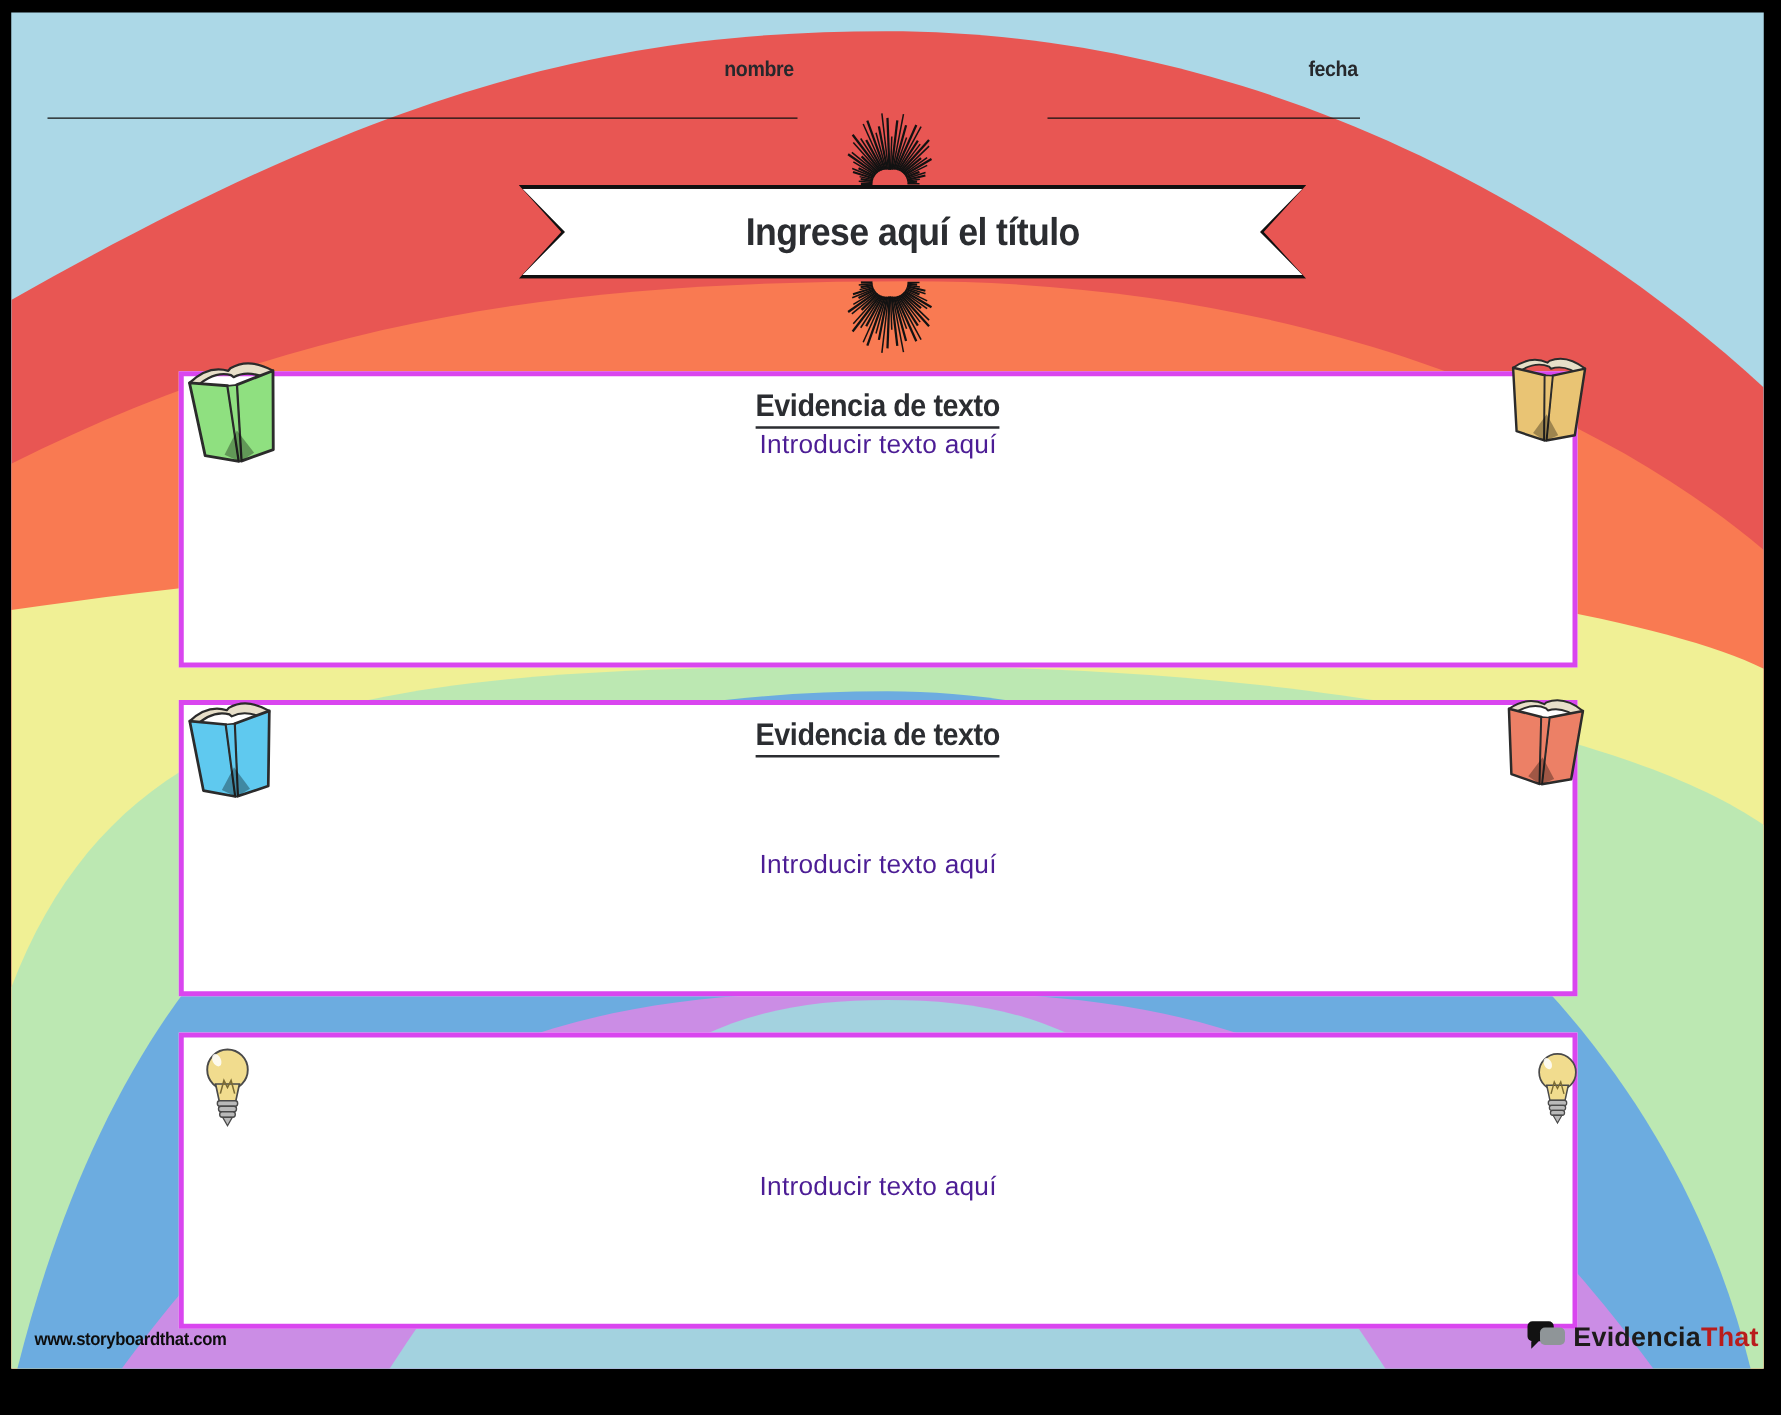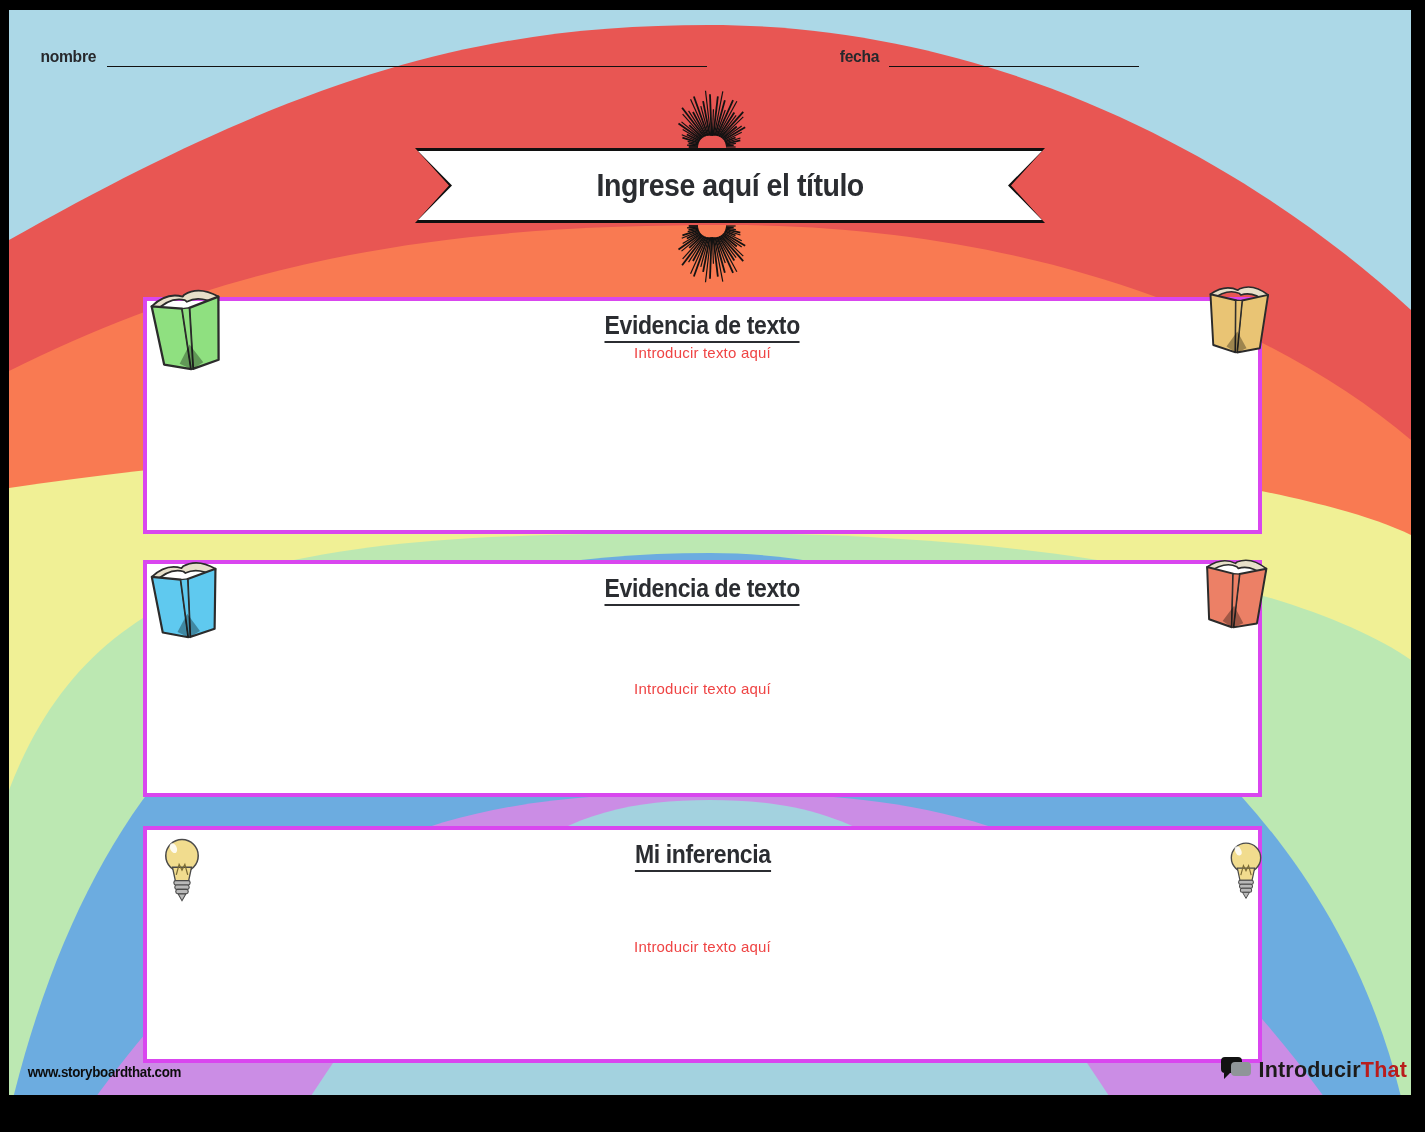--- a/index.html
+++ b/index.html
@@ -6,21 +6,21 @@
   body{
     width:1425px;height:1132px;background:#000;position:relative;
     font-family:"Liberation Sans","DejaVu Sans",sans-serif;overflow:hidden;
   }
   .page{
     position:absolute;left:9px;top:10px;width:1402px;height:1085px;
     background:var(--sky,#ACD8E7);overflow:hidden;
   }
   .rainbow{position:absolute;left:0;top:0;width:1402px;height:1085px;display:block;}
   
-  .field{position:absolute;display:flex;align-items:flex-end;gap:8px;}
+  .field{position:absolute;display:flex;align-items:flex-end;gap:8px;flex-direction:column;}
   .field-label{font-weight:bold;font-size:17px;color:#26282c;letter-spacing:-0.3px;}
   .field-line{border-bottom:1.6px solid #111;height:20px;}
   .name-field{left:29px;top:36px;}
   .name-field .field-line{width:600px;}
   .date-field{left:829px;top:36px;justify-content:center;}
   .date-field .field-line{width:250px;}
   
   .burst{position:absolute;width:180px;height:62px;left:613px;overflow:visible;}
   .burst-top{top:76px;}
   .burst-bottom{top:215px;transform:scaleY(-1);}
@@ -42,21 +42,21 @@
     position:absolute;left:134px;width:1111px;background:#fff;
     border:4px solid #d946ef;text-align:center;
   }
   .wbox-1{top:287px;height:229px;}
   .wbox-2{top:550px;height:229px;}
   .wbox-3{top:816px;height:229px;}
   .wbox-heading{
     display:inline-block;margin-top:10px;font-size:25px;font-weight:bold;color:#2b2d31;
     border-bottom:2.5px solid #2b2d31;padding-bottom:1px;letter-spacing:-0.4px;
   }
-  .wbox-placeholder{font-size:15px;color:#ef4444;letter-spacing:0.2px;}
+  .wbox-placeholder{font-size:21px;color:#4c1d95;letter-spacing:0.2px;}
   .ph-under{margin-top:1px;}
   .ph-abs{position:absolute;left:0;right:0;}
   .wbox-2 .ph-abs{top:116px;}
   .wbox-3 .ph-abs{top:108px;}
   
   .art{position:absolute;}
   .art svg{display:block;width:100%;height:100%;overflow:visible;}
   .book-1l{left:138px;top:274px;width:82px;height:92px;transform:rotate(-6deg);}
   .book-1r{left:1194px;top:262px;width:70px;height:94px;transform:rotate(3deg);}
   .book-2l{left:138px;top:540px;width:78px;height:100px;transform:rotate(-5deg);}
@@ -199,21 +199,20 @@
     <div><span class="wbox-heading condensed">Evidencia de texto</span></div>
     <div class="wbox-placeholder ph-under">Introducir texto aquí</div>
   </div>
 
   <div class="wbox wbox-2">
     <div><span class="wbox-heading condensed">Evidencia de texto</span></div>
     <div class="wbox-placeholder ph-abs">Introducir texto aquí</div>
   </div>
 
   <div class="wbox wbox-3">
-    <div><span class="wbox-heading condensed">Mi inferencia</span></div>
     <div class="wbox-placeholder ph-abs">Introducir texto aquí</div>
   </div>
 
   <div class="art book-1l">
     <svg viewBox="0 0 90 100">
       <path d="M8,20 Q26,6 43,13 L45,11 Q62,3 82,17 L80,26 Q62,13 47,19 L45,17 Q29,11 10,27 Z" fill="#E7DFC9" stroke="#2b2b2b" stroke-width="2" stroke-linejoin="round"></path>
       <path d="M8,20 L41,26 L44,93 L15,85 Z" style="fill:var(--book_green)" stroke="#2b2b2b" stroke-width="2.5" stroke-linejoin="round"></path>
       <path d="M82,17 L49,26 L46,93 L75,86 Z" style="fill:var(--book_green)" stroke="#2b2b2b" stroke-width="2.5" stroke-linejoin="round"></path>
       <path d="M41,26 L49,26 L46,93 L44,93 Z" style="fill:var(--book_green)" stroke="#2b2b2b" stroke-width="1.5"></path>
       <path d="M44,93 L32,86 L45,66 L58,87 L46,93 Z" fill="rgba(0,0,0,0.32)"></path>
@@ -271,16 +270,16 @@
       <path d="M18,60 L26,60 L22,67 Z" fill="#B9B9B9" stroke="#4a4a4a" stroke-width="1.1"></path>
     </svg>
   </div>
 
   <div class="website condensed">www.storyboardthat.com</div>
   <div class="logo">
     <svg width="36" height="32" viewBox="0 0 36 32">
       <path d="M6,3 h13 a4,4 0 0 1 4,4 v8 a4,4 0 0 1 -4,4 h-8 l-6,6 v-6 h1 a4,4 0 0 1 -4,-4 v-8 a4,4 0 0 1 4,-4 Z" fill="#121212"></path>
       <path d="M16,8 h12 a4,4 0 0 1 4,4 v6 a4,4 0 0 1 -4,4 h-12 a4,4 0 0 1 -4,-4 v-6 a4,4 0 0 1 4,-4 Z" fill="#8f9598"></path>
     </svg>
-    <span class="logo-text"><span class="p1">Introducir</span><span class="p2">That</span></span>
+    <span class="logo-text"><span class="p1">Evidencia</span><span class="p2">That</span></span>
   </div>
 
 </div>
 
 </body></html>

